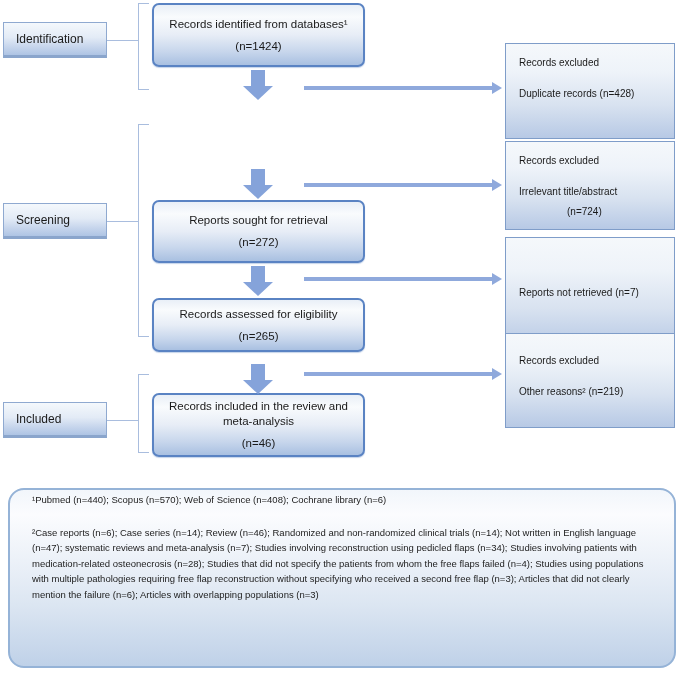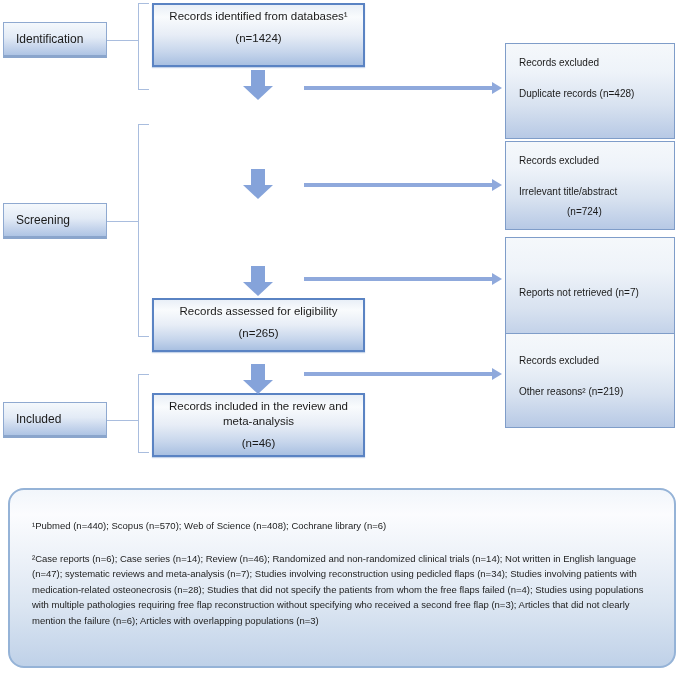--- a/index.html
+++ b/index.html
@@ -21,24 +21,24 @@
   
   .bracket{position:absolute;left:138px;width:10px;border-left:1px solid #a9bdde;}
   .bracket::before,.bracket::after{
     content:"";position:absolute;left:0;width:10px;height:1px;background:#a9bdde;
   }
   .bracket::before{top:0}.bracket::after{bottom:0}
   .b1{top:3px;height:87px}.b2{top:124px;height:213px}.b3{top:374px;height:79px}
   
   .mbox{
     position:absolute;left:152px;width:213px;box-sizing:border-box;
-    border:2px solid #5a83c3;border-radius:0;
+    border:2px solid #5a83c3;border-radius:7px;
     background:linear-gradient(180deg,#e9eff7 0%,#f9fbfd 20%,#e7edf6 50%,#c7d6ec 78%,#a9c0e1 100%);
     box-shadow:0 1px 1px rgba(90,131,195,0.35);
-    display:flex;flex-direction:column;justify-content:flex-start;align-items:center;
+    display:flex;flex-direction:column;justify-content:center;align-items:center;
     text-align:center;font-size:11.5px;line-height:15px;gap:7px;padding:4px 8px;
   }
   .m1{top:3px;height:64px}.m2{top:103px;height:64px}.m3{top:200px;height:63px}
   .m4{top:298px;height:54px}.m5{top:393px;height:64px}
   .mline1{max-width:182px;}
   
   .darrow{position:absolute;left:243px;width:30px;height:30px;}
   .darrow .stem{position:absolute;left:8px;top:0;width:14px;height:16px;background:#85a3da;}
   .darrow .head{
     position:absolute;left:0;top:16px;width:0;height:0;
@@ -65,21 +65,21 @@
   .r1{top:43px;height:96px}.r2{top:141px;height:89px}
   .r3{top:237px;height:111px;display:flex;align-items:center;padding-top:0;padding-bottom:0;}
   .r4{top:333px;height:95px;padding-top:20px;}
   .rtitle{margin-bottom:18px;}
   .rdetail2{margin-top:7px;margin-left:48px;}
   
   .footer{
     position:absolute;left:8px;top:488px;width:668px;height:180px;box-sizing:border-box;
     border:2px solid #95b3d7;border-radius:16px;
     background:linear-gradient(180deg,#f2f6fb 0%,#fbfcfe 14%,#e9eff7 45%,#dce6f2 65%,#bfd1e8 100%);
-    padding:28px 22px;font-size:9.5px;line-height:15.5px;color:#222;
+    padding:2px 22px;font-size:9.5px;line-height:15.5px;color:#222;
   }
   .fn1{margin:0 0 17px 0;}
   .fn2{margin:0;max-width:625px;}
 </style>
 </head>
 <body>
 
 <div id="canvas">
 
   <div class="plabel pl2">
@@ -96,20 +96,24 @@
   <div class="lconn lc2"></div>
   <div class="lconn lc3"></div>
 
   <div class="bracket b1"></div>
   <div class="bracket b2"></div>
   <div class="bracket b3"></div>
 
   <div class="mbox m1">
     <div class="mline1">Records identified from databases¹</div>
     <div class="mline2">(n=1424)</div>
+  </div>
+  <div class="mbox m3">
+    <div class="mline1">Reports sought for retrieval</div>
+    <div class="mline2">(n=272)</div>
   </div>
   <div class="mbox m4">
     <div class="mline1">Records assessed for eligibility</div>
     <div class="mline2">(n=265)</div>
   </div>
   <div class="mbox m5">
     <div class="mline1">Records included in the review and meta-analysis</div>
     <div class="mline2">(n=46)</div>
   </div>
 

